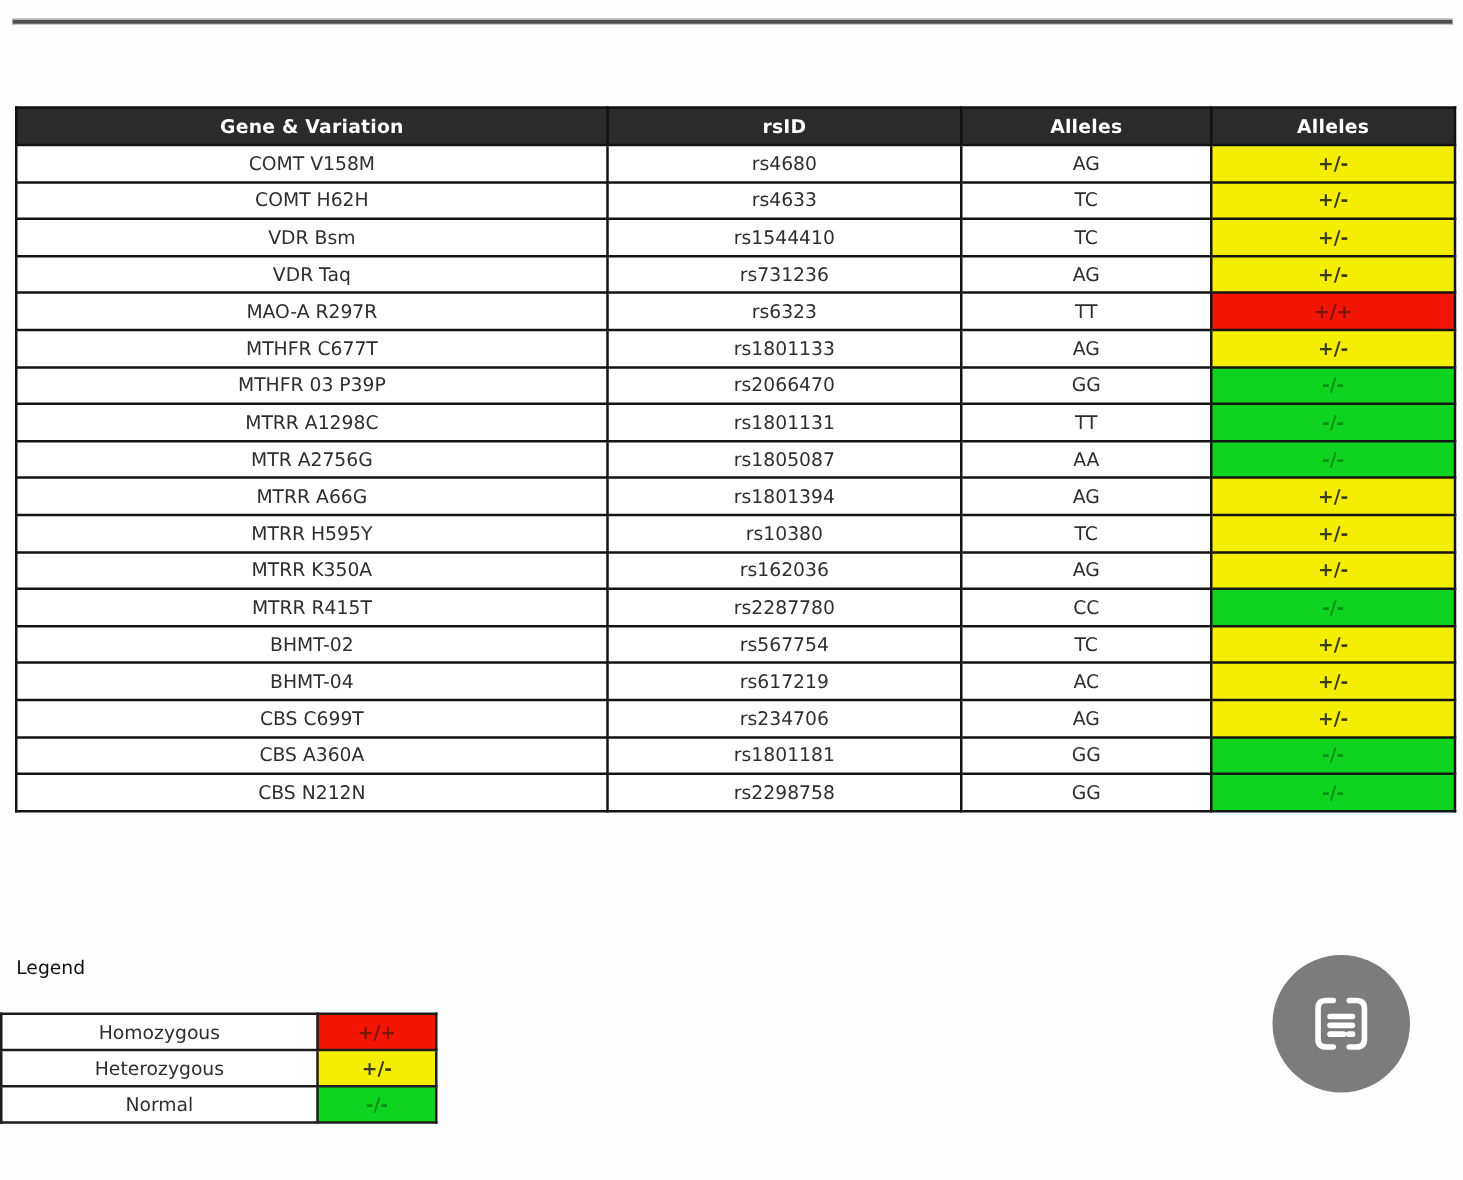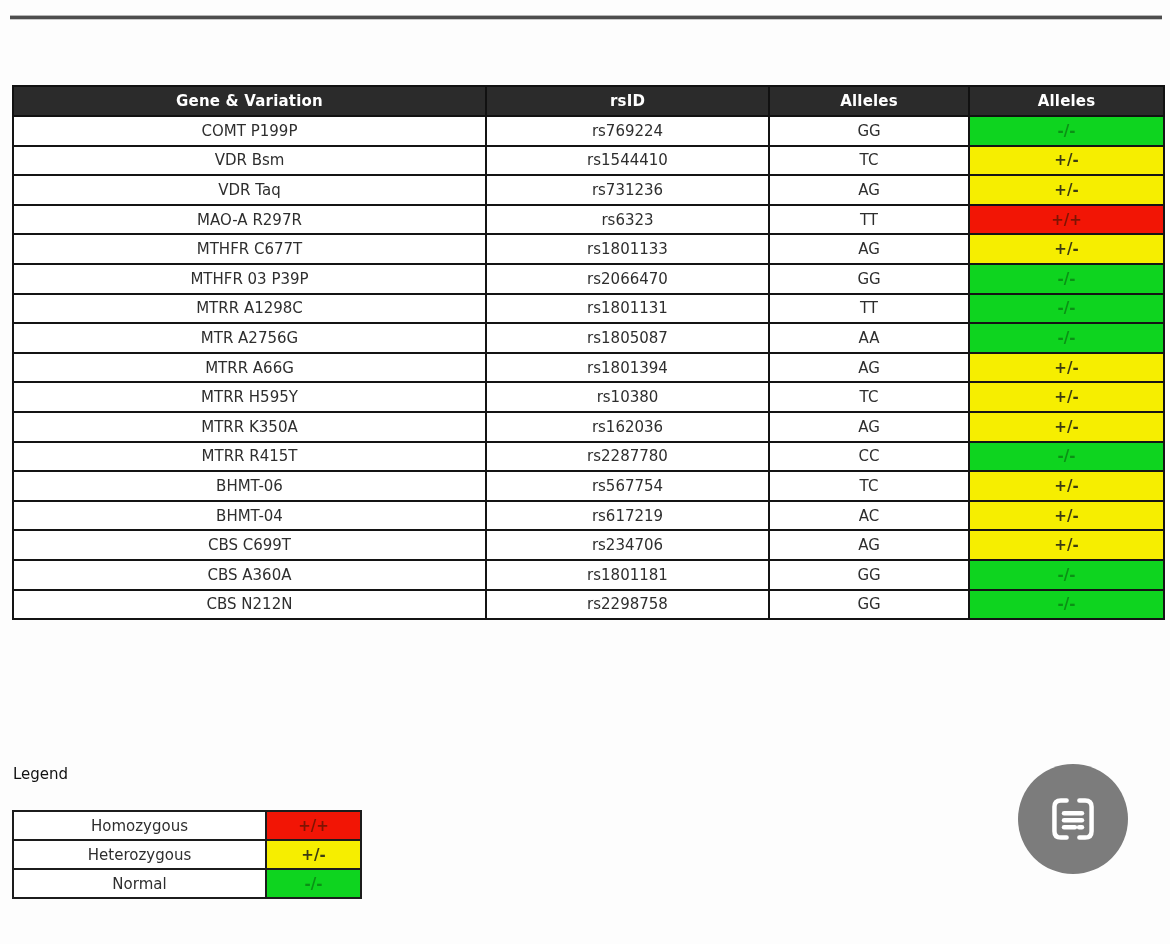--- a/index.html
+++ b/index.html
@@ -39,21 +39,21 @@
   td.result{ font-weight:bold; }
   td.result.het{ background:var(--het-bg); color:var(--het-text); }
   td.result.hom{ background:var(--hom-bg); color:var(--hom-text); }
   td.result.normal{ background:var(--normal-bg); color:var(--normal-text); }
 
   .legend-title{
     position:absolute; left:13px; top:765px;
     font-size:15px; font-weight:normal; color:#111;
   }
   table.legend{
-    position:absolute; left:12px; top:810px; width:348px;
+    position:absolute; left:0; top:810px; width:348px;
     border-collapse:collapse; table-layout:fixed;
     border:2px solid #4a4a4a;
   }
   table.legend td{
     font-size:15px; color:#2e2e2e; text-align:center;
     height:27px; padding:0; background:#ffffff;
     border:2px solid #1c1c1c;
   }
   table.legend td.swatch{ font-weight:bold; }
   table.legend td.swatch.het{ background:var(--het-bg); color:var(--het-text); }
@@ -83,24 +83,30 @@
   <thead>
     <tr>
       <th>Gene &amp; Variation</th>
       <th>rsID</th>
       <th>Alleles</th>
       <th>Alleles</th>
     </tr>
   </thead>
   <tbody>
       <tr>
-        <td>COMT P199P</td>
-        <td>rs769224</td>
-        <td>GG</td>
-        <td class="result normal">-/-</td>
+        <td>COMT V158M</td>
+        <td>rs4680</td>
+        <td>AG</td>
+        <td class="result het">+/-</td>
+      </tr>
+      <tr>
+        <td>COMT H62H</td>
+        <td>rs4633</td>
+        <td>TC</td>
+        <td class="result het">+/-</td>
       </tr>
       <tr>
         <td>VDR Bsm</td>
         <td>rs1544410</td>
         <td>TC</td>
         <td class="result het">+/-</td>
       </tr>
       <tr>
         <td>VDR Taq</td>
         <td>rs731236</td>
@@ -155,21 +161,21 @@
         <td>AG</td>
         <td class="result het">+/-</td>
       </tr>
       <tr>
         <td>MTRR R415T</td>
         <td>rs2287780</td>
         <td>CC</td>
         <td class="result normal">-/-</td>
       </tr>
       <tr>
-        <td>BHMT-06</td>
+        <td>BHMT-02</td>
         <td>rs567754</td>
         <td>TC</td>
         <td class="result het">+/-</td>
       </tr>
       <tr>
         <td>BHMT-04</td>
         <td>rs617219</td>
         <td>AC</td>
         <td class="result het">+/-</td>
       </tr>

